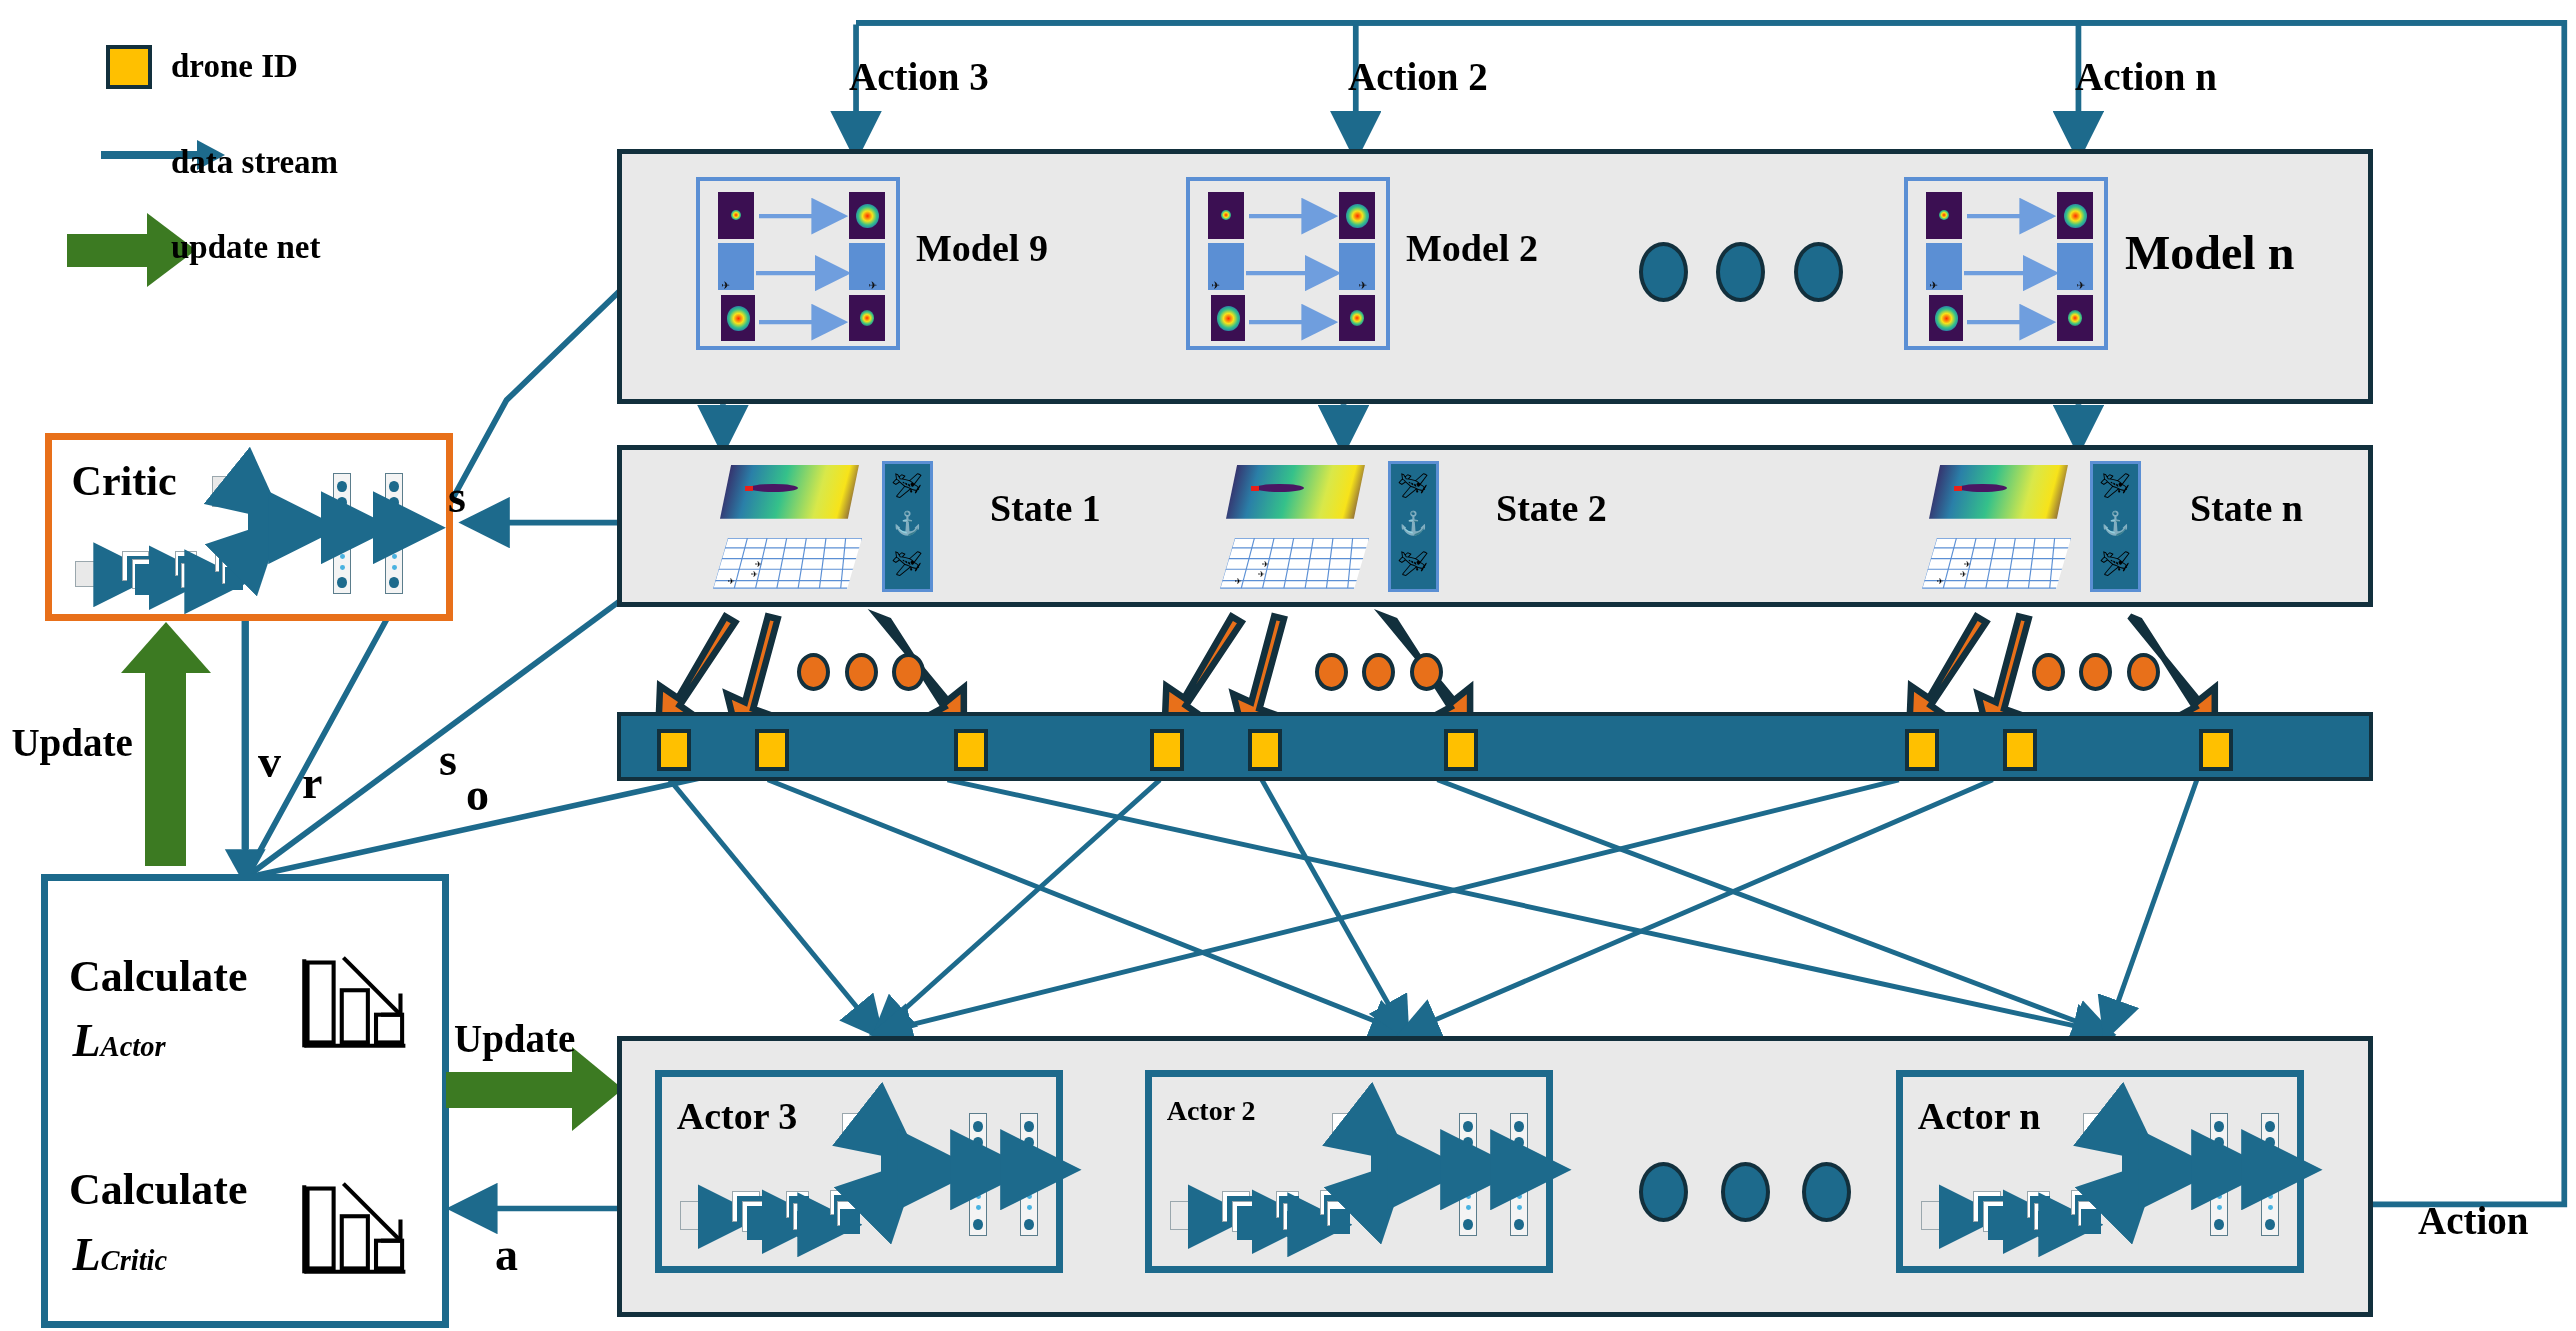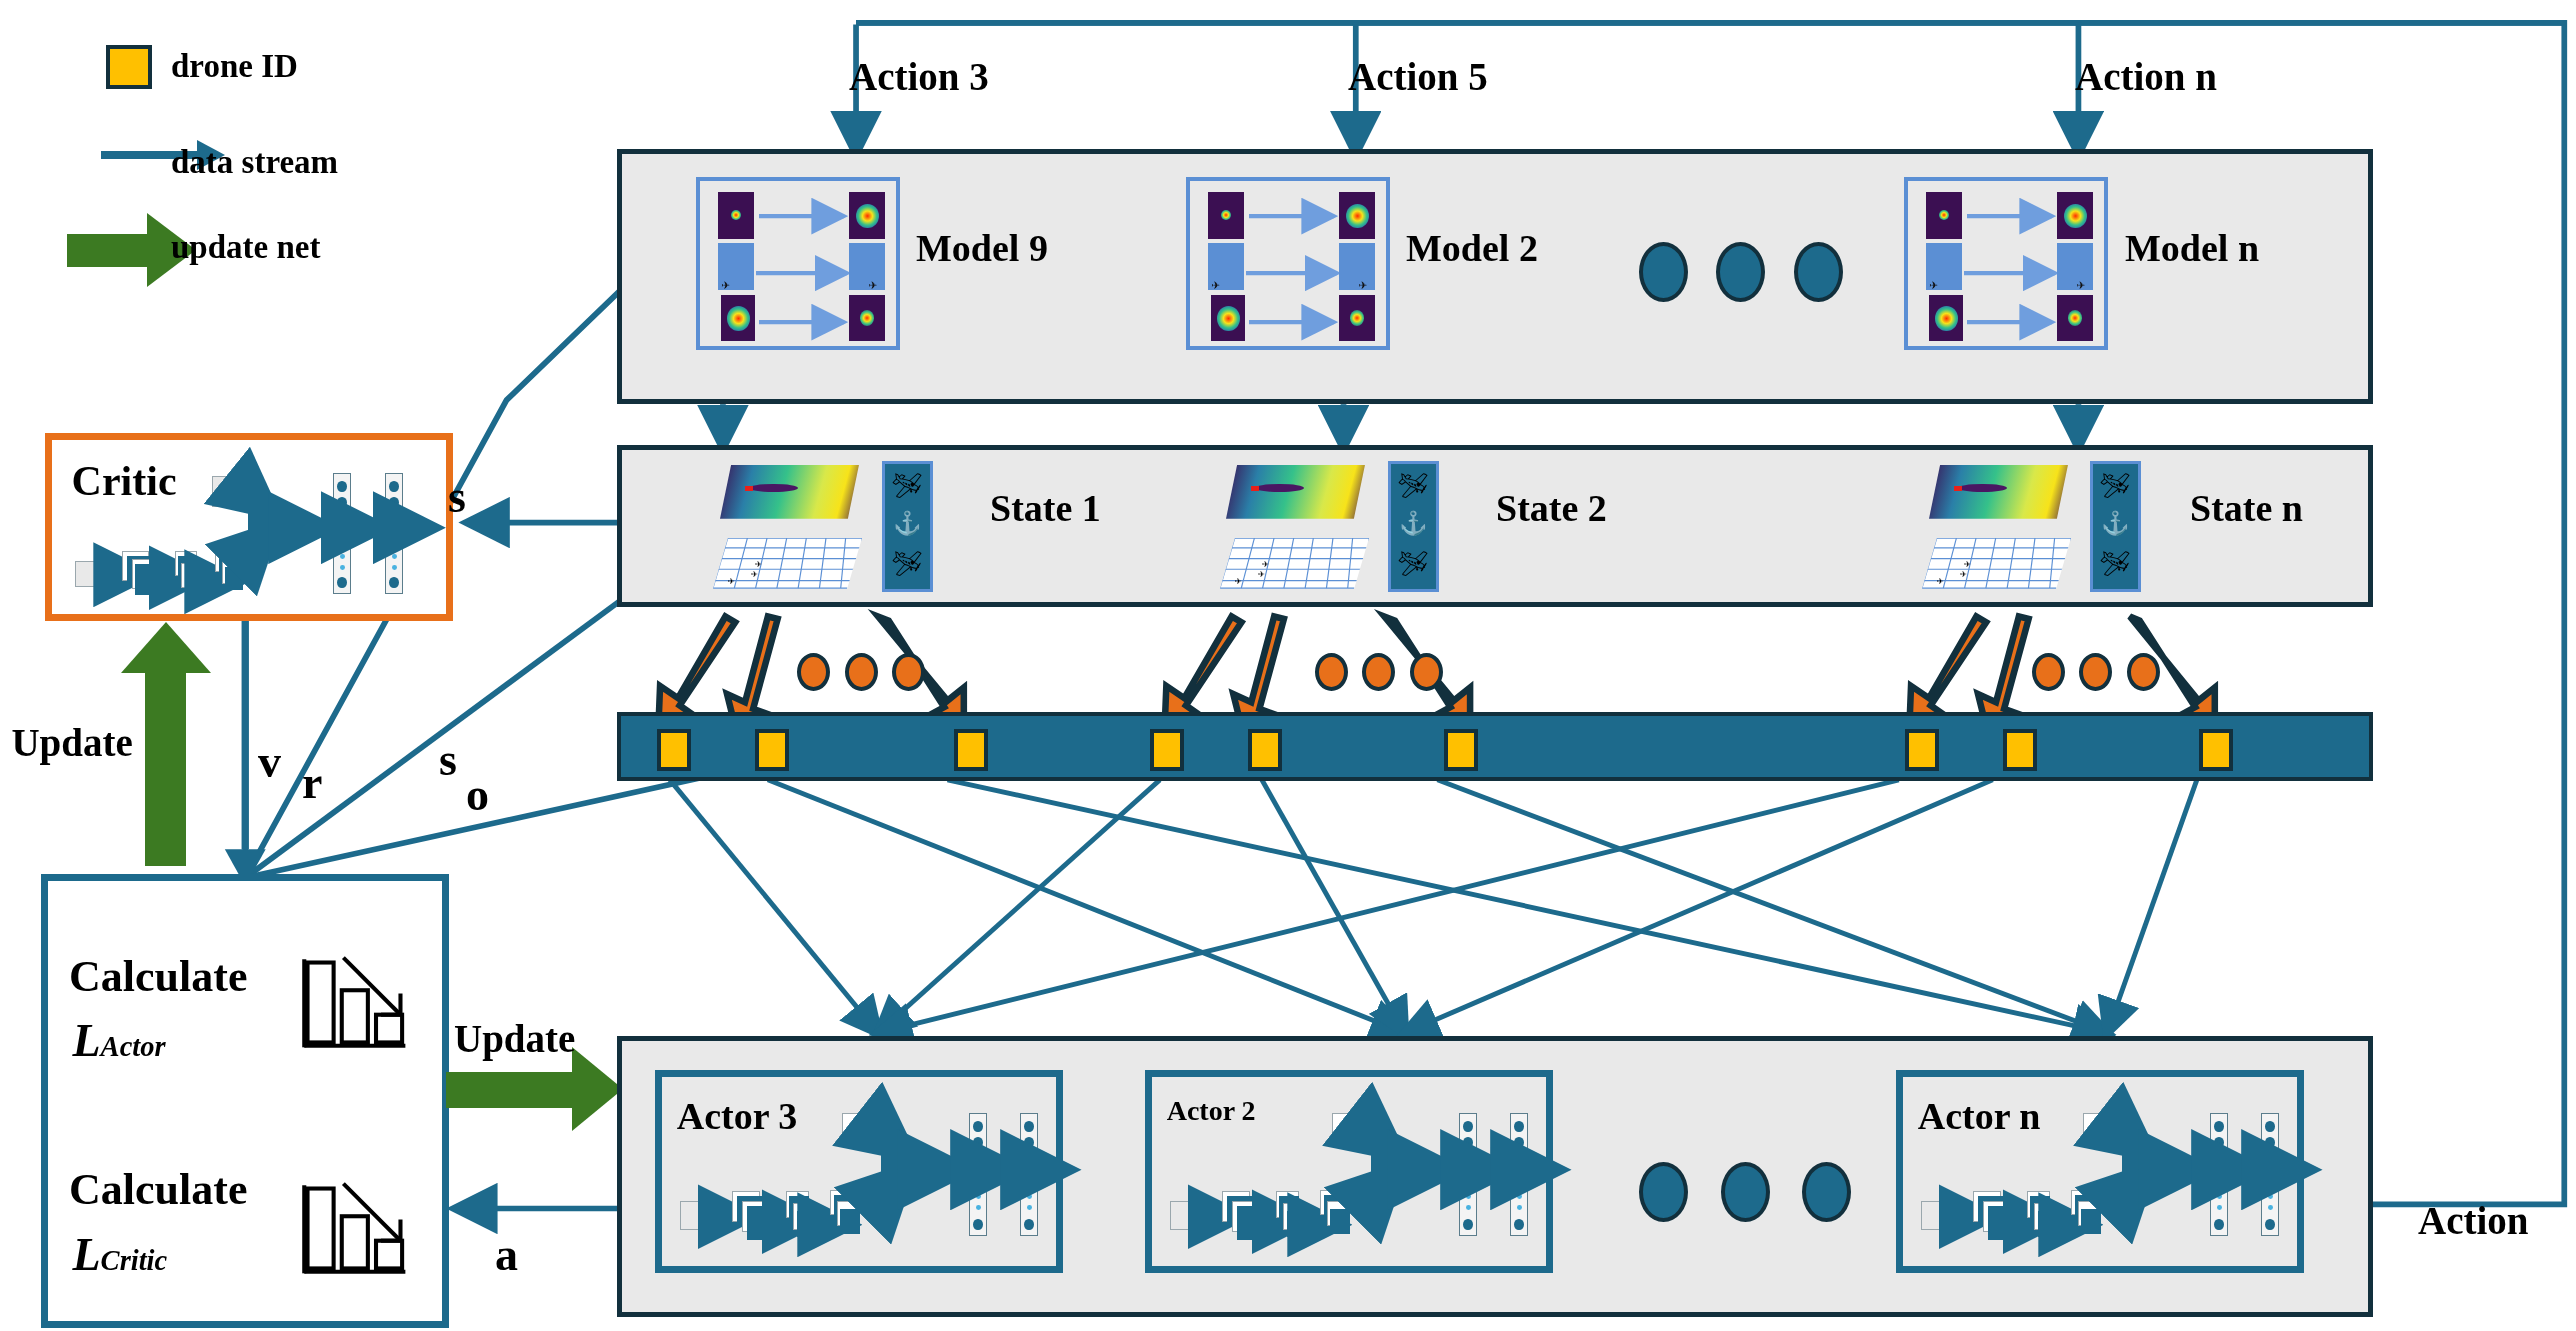--- a/index.html
+++ b/index.html
@@ -115,21 +115,21 @@
     <div class="abs" style="left:-4.9px;top:106px;width:98px;height:8.2px;background:#1d6a8c;"></div>
     <div class="abs" style="left:91px;top:95px;width:0;height:0;border-left:28px solid #1d6a8c;border-top:15.5px solid transparent;border-bottom:15.5px solid transparent;"></div>
     <div class="abs lbl" style="left:65px;top:101px;font-size:33px;">data  stream</div>
 
     <div class="abs" style="left:-39px;top:189px;width:82px;height:33px;background:#3c7a22;"></div>
     <div class="abs" style="left:41px;top:168px;width:0;height:0;border-left:49px solid #3c7a22;border-top:37px solid transparent;border-bottom:37px solid transparent;"></div>
     <div class="abs lbl" style="left:65px;top:186px;font-size:33px;">update net</div>
   </div>
 
   <div class="abs lbl" style="left:849px;top:57px;font-size:39px;">Action 3</div>
-  <div class="abs lbl" style="left:1348px;top:57px;font-size:39px;">Action 5</div>
+  <div class="abs lbl" style="left:1348px;top:57px;font-size:39px;">Action 2</div>
   <div class="abs lbl" style="left:2075px;top:57px;font-size:39px;">Action n</div>
   <div class="abs lbl" style="left:2418px;top:1201px;font-size:39px;">Action</div>
 
   <div class="abs panel" style="left:617px;top:149px;width:1756px;height:255px;">
 
     <div class="abs subbox-blue" style="left:74px;top:23px;width:204px;height:173px;">
 
       <div class="abs hm" style="left:18px;top:11.4px;width:36px;height:47px;">
         <div class="abs" style="left:13px;top:18px;width:9.8px;height:9.8px;border-radius:50%;background:radial-gradient(circle,#ff2d00 0%,#f7e31a 35%,#35c18a 60%,#3b0f52 100%);"></div>
       </div>
@@ -219,21 +219,21 @@
       <div class="abs hm" style="left:21px;top:114px;width:34px;height:46px;">
         <div class="abs" style="left:5.7px;top:11.4px;width:23px;height:24.5px;border-radius:50%;background:radial-gradient(circle,#ff2d00 0%,#f7e31a 30%,#35c18a 55%,#2a7fa8 75%,#3b0f52 100%);"></div>
       </div>
       <svg width="90" height="8.2" style="left:59px;top:137px;position:absolute;" viewBox="0 0 110 10">
           <line x1="0" y1="5" x2="104" y2="5" stroke="#6f9ede" stroke-width="5" marker-end="url(#liteArrow)"></line>
         </svg>
       <div class="abs hm" style="left:149px;top:114px;width:36px;height:46px;">
         <div class="abs" style="left:10.6px;top:14.7px;width:14.7px;height:16.3px;border-radius:50%;background:radial-gradient(circle,#ff2d00 0%,#f7e31a 32%,#35c18a 58%,#3b0f52 100%);"></div>
       </div>
     </div>
-    <div class="abs lbl" style="left:1503px;top:75px;font-size:38px;">Model n</div>
+    <div class="abs lbl" style="left:1503px;top:75px;font-size:48px;">Model n</div>
   </div>
 
   <div class="abs panel" style="left:617px;top:445px;width:1756px;height:162px;">
 
     <div class="abs" style="left:98px;top:14.7px;width:139px;height:54px;background:linear-gradient(105deg,#3b0f52 0%,#2a7fa8 22%,#35c18a 45%,#d8e84a 70%,#f7e31a 85%,#3b0f52 100%);clip-path:polygon(8% 0,100% 0,92% 100%,0 100%);">
       <div class="abs" style="left:29px;top:19.6px;width:49px;height:8.2px;border-radius:50%;background:#4a1763;"></div>
       <div class="abs" style="left:24.5px;top:21px;width:8.2px;height:4.9px;background:#e8201a;"></div>
     </div>
     <div class="abs" style="left:91px;top:88px;width:149px;height:51px;background:#fff;clip-path:polygon(10% 0,100% 0,90% 100%,0 100%);">
       <svg width="149" height="51" viewBox="0 0 182 62">

